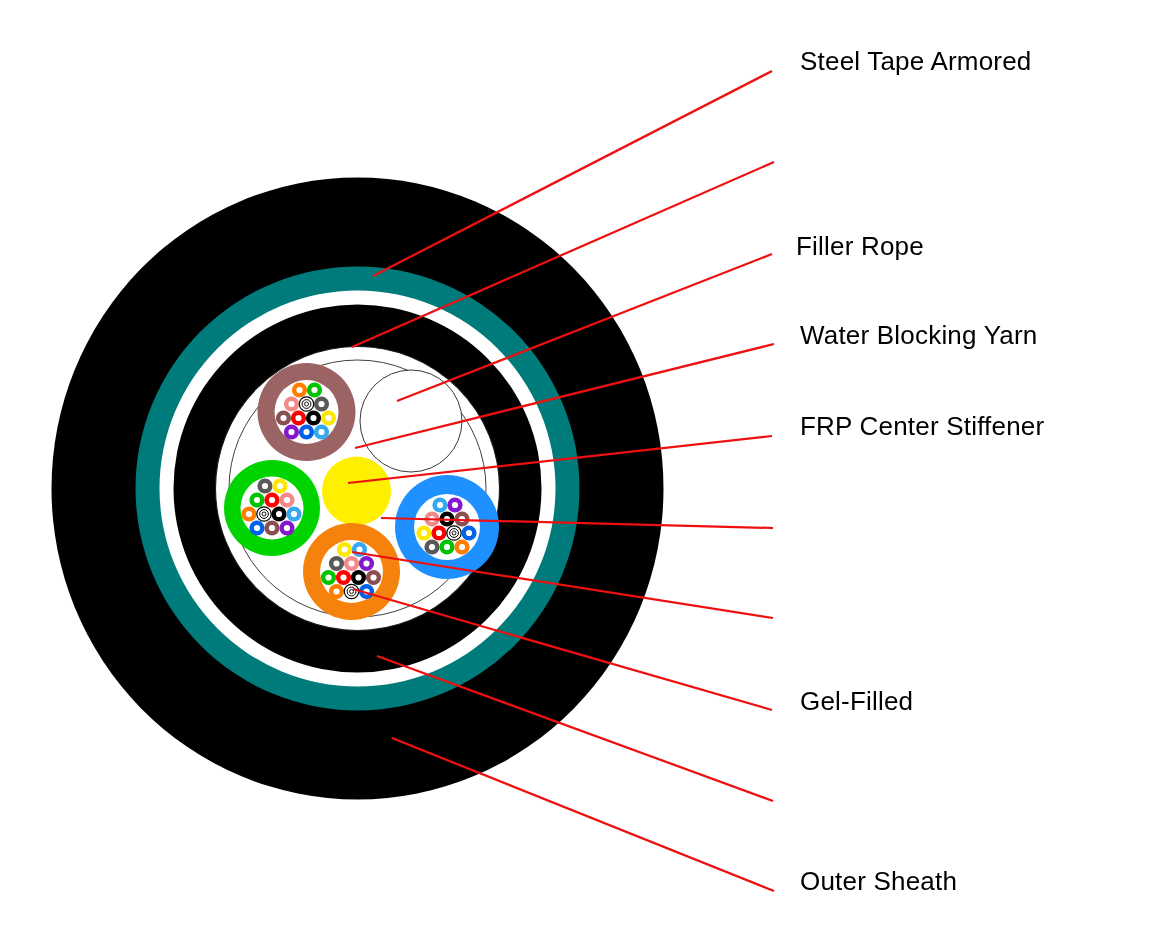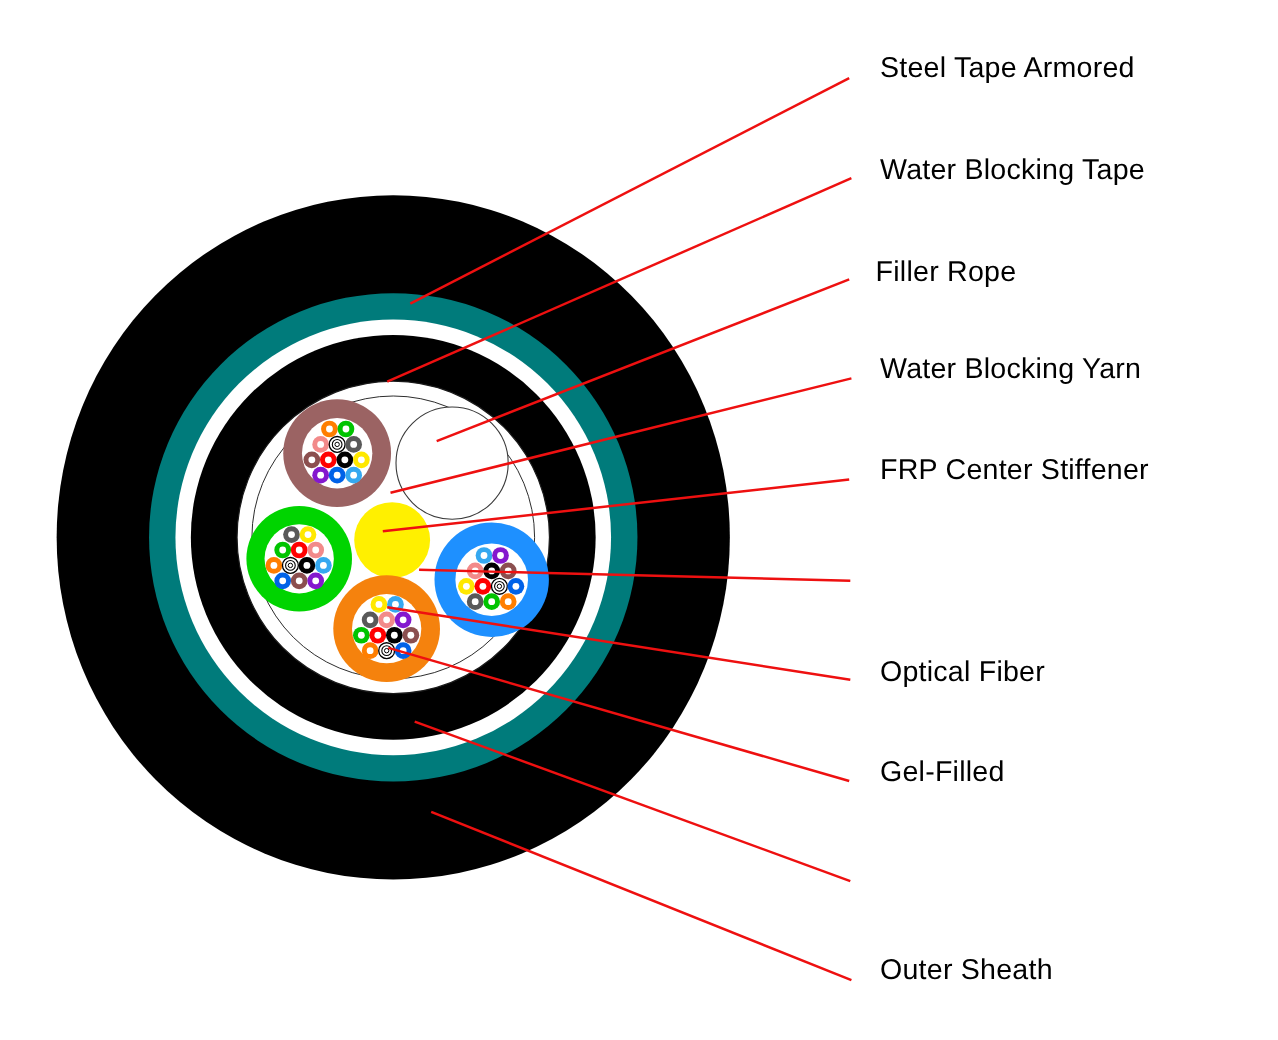--- a/index.html
+++ b/index.html
@@ -135,20 +135,18 @@
       <line x1="397" y1="401" x2="772" y2="254" stroke="#ee1010" stroke-width="2.25"></line>
       <line x1="355" y1="448" x2="774" y2="344" stroke="#ee1010" stroke-width="2.25"></line>
       <line x1="348" y1="483" x2="772" y2="436" stroke="#ee1010" stroke-width="2.25"></line>
       <line x1="381" y1="518" x2="773" y2="528" stroke="#ee1010" stroke-width="2.25"></line>
       <line x1="352" y1="552" x2="773" y2="618" stroke="#ee1010" stroke-width="2.25"></line>
       <line x1="353" y1="589" x2="772" y2="710" stroke="#ee1010" stroke-width="2.25"></line>
       <line x1="377" y1="656" x2="773" y2="801" stroke="#ee1010" stroke-width="2.25"></line>
       <line x1="392" y1="738" x2="774" y2="891" stroke="#ee1010" stroke-width="2.25"></line>
     </svg>
   <div class="lbl" style="left: 800px; top: 46px;">Steel Tape Armored</div>
-  <div class="lbl" style="left: 800px; top: 139px;">Water Blocking Tape</div>
   <div class="lbl" style="left: 796px; top: 231px;">Filler Rope</div>
   <div class="lbl" style="left: 800px; top: 411px;">FRP Center Stiffener</div>
   <div class="lbl" style="left: 800px; top: 320px;">Water Blocking Yarn</div>
-  <div class="lbl" style="left: 800px; top: 595px;">Optical Fiber</div>
   <div class="lbl" style="left: 800px; top: 686px; text-align: right;">Gel-Filled</div>
   <div class="lbl" style="left: 800px; top: 866px; text-align: center;">Outer Sheath</div>
 </div>
 
 </body></html>

